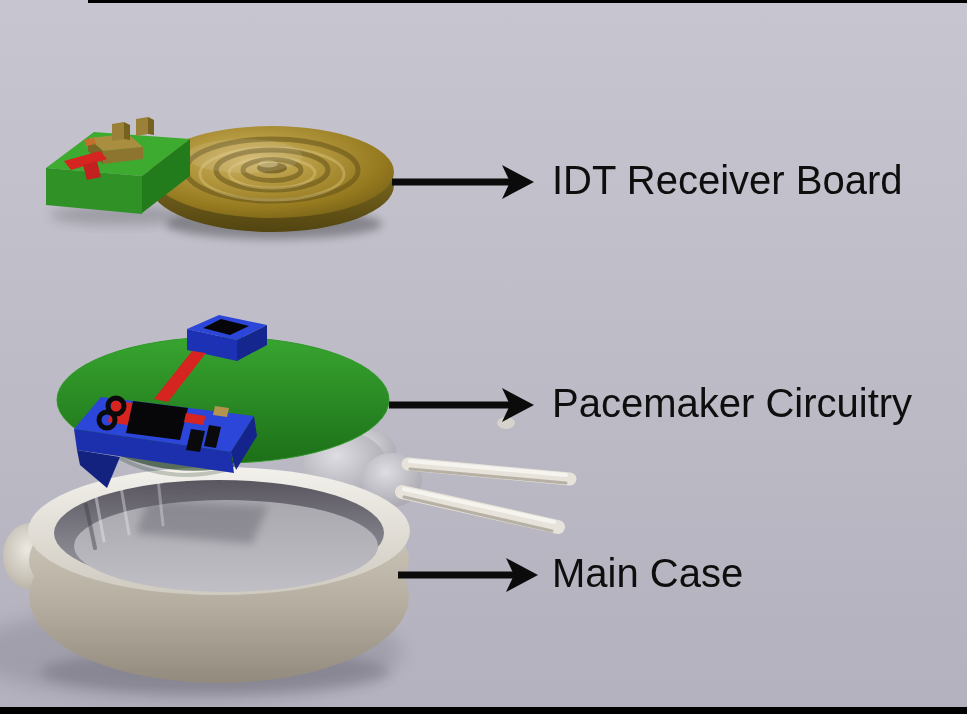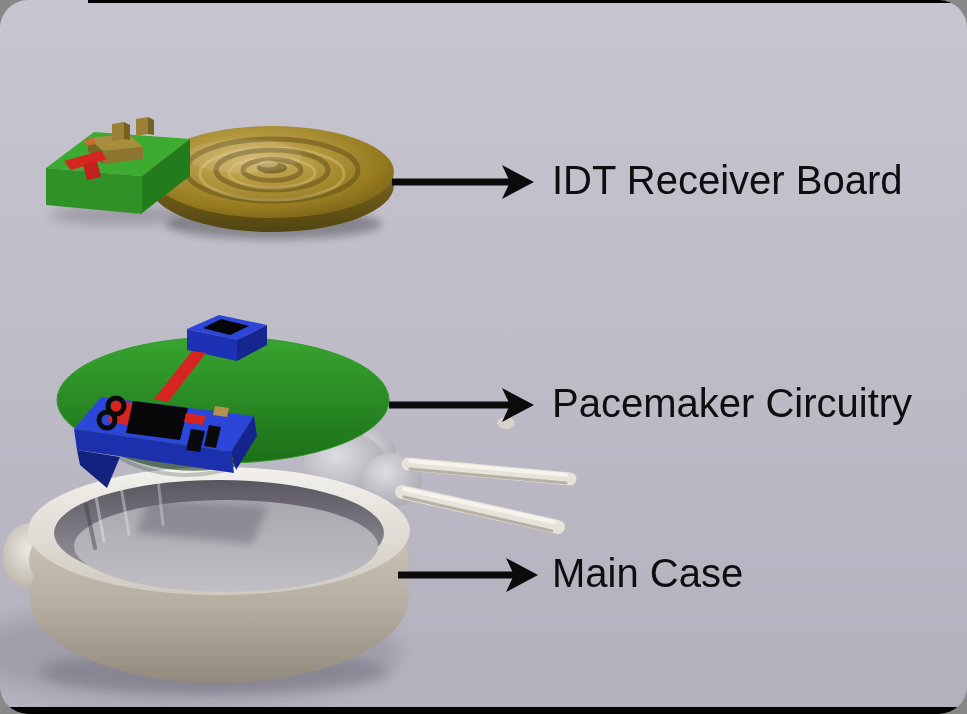--- a/index.html
+++ b/index.html
@@ -1,21 +1,20 @@
 <!DOCTYPE html>
 <html><head>
 <meta charset="utf-8">
 <style>
   html,body{margin:0;padding:0;background:#888;}
   #stage{
     position:relative;
     width:967px;height:714px;
     overflow:hidden;
     font-family:"Liberation Sans","DejaVu Sans",sans-serif;
-    border-radius:28px;
   }
   #stage svg{display:block;width:967px;height:714px;}
   text.diagram-label{
     font-family:"Liberation Sans","DejaVu Sans",sans-serif;
     font-size:40px;
     letter-spacing:0px;
   }
 </style>
 </head>
 <body>

